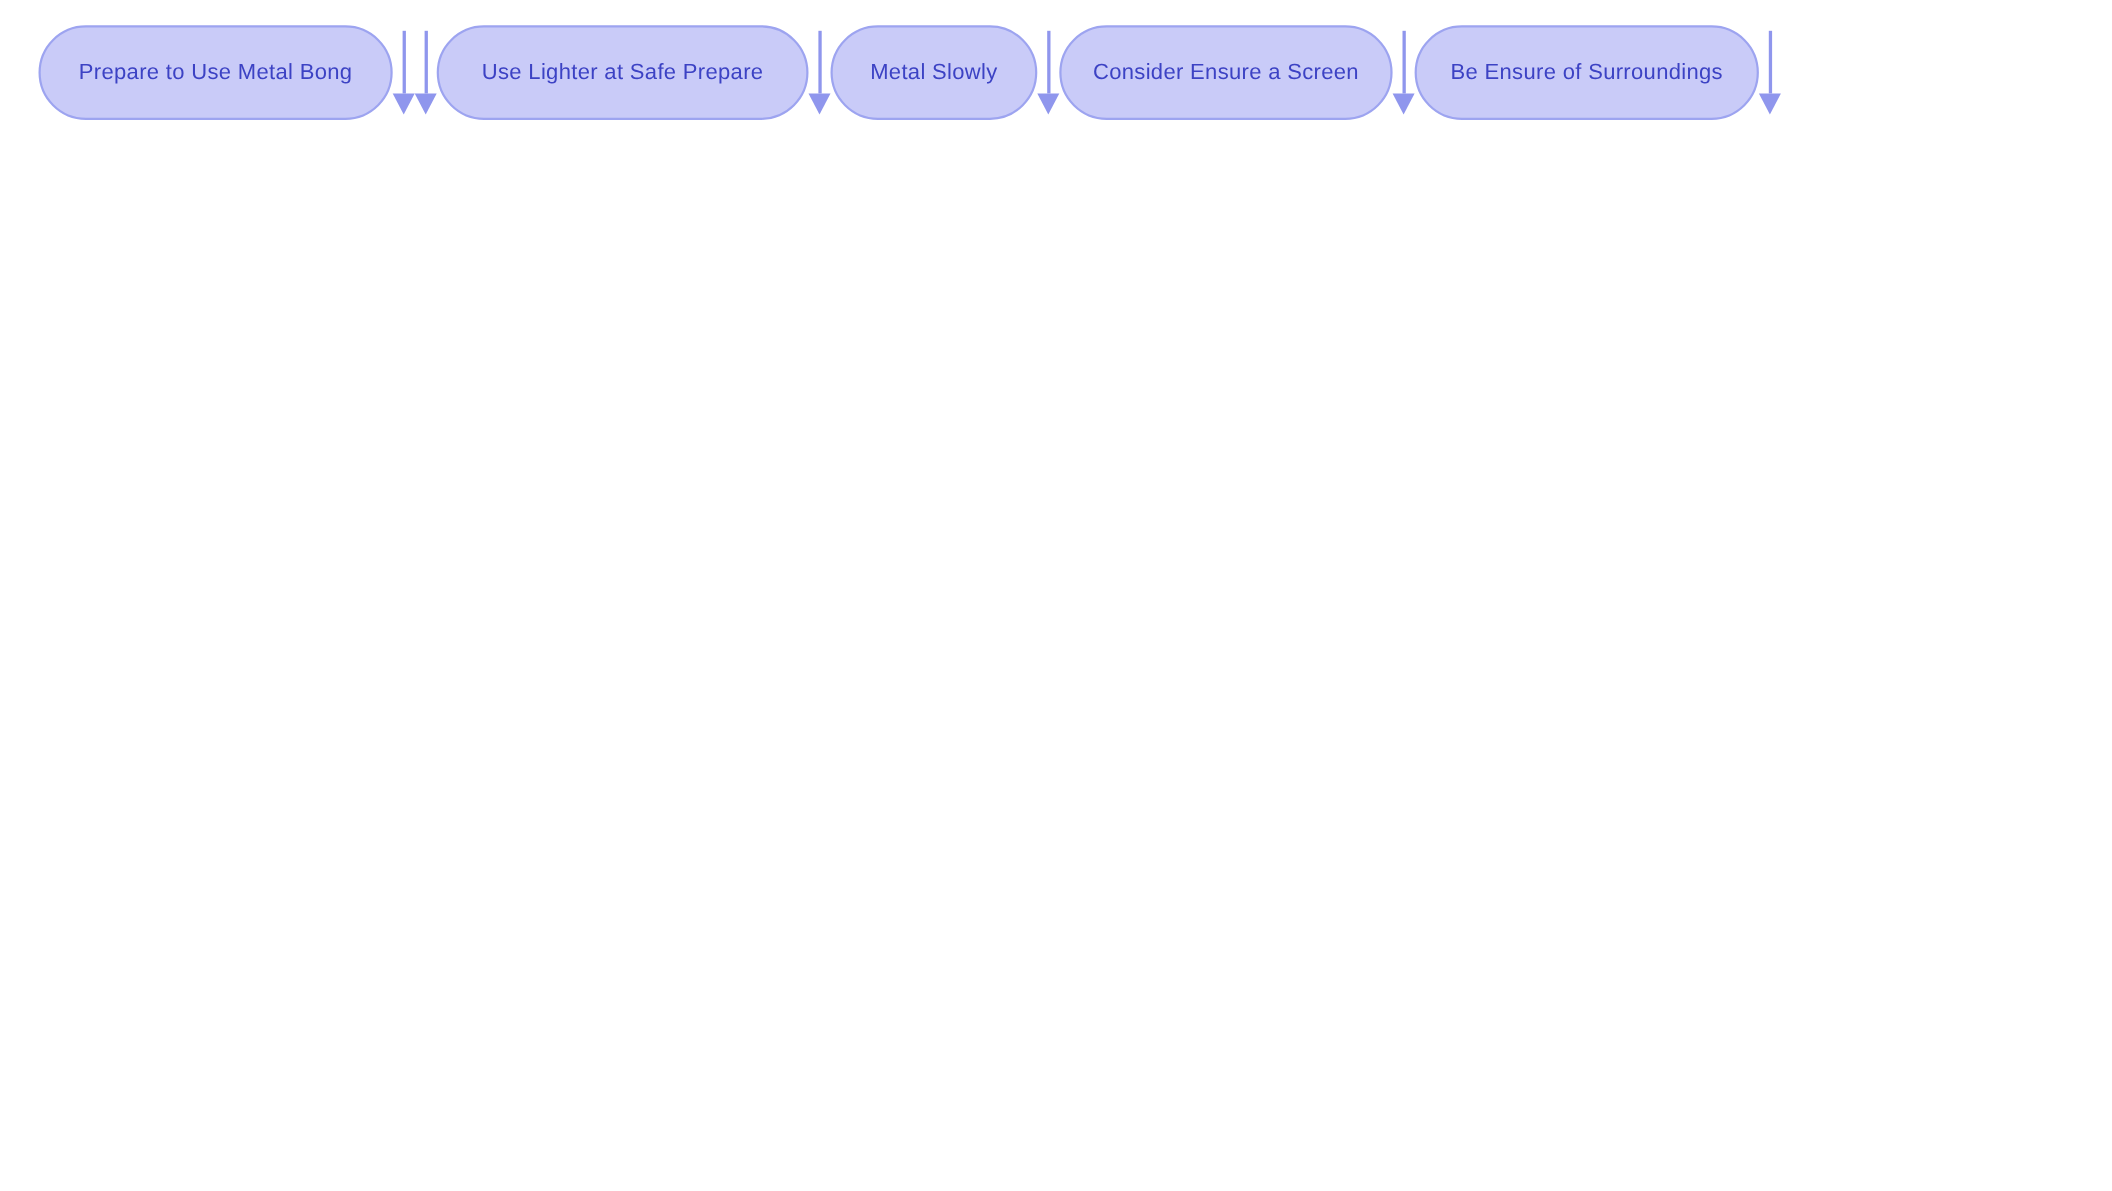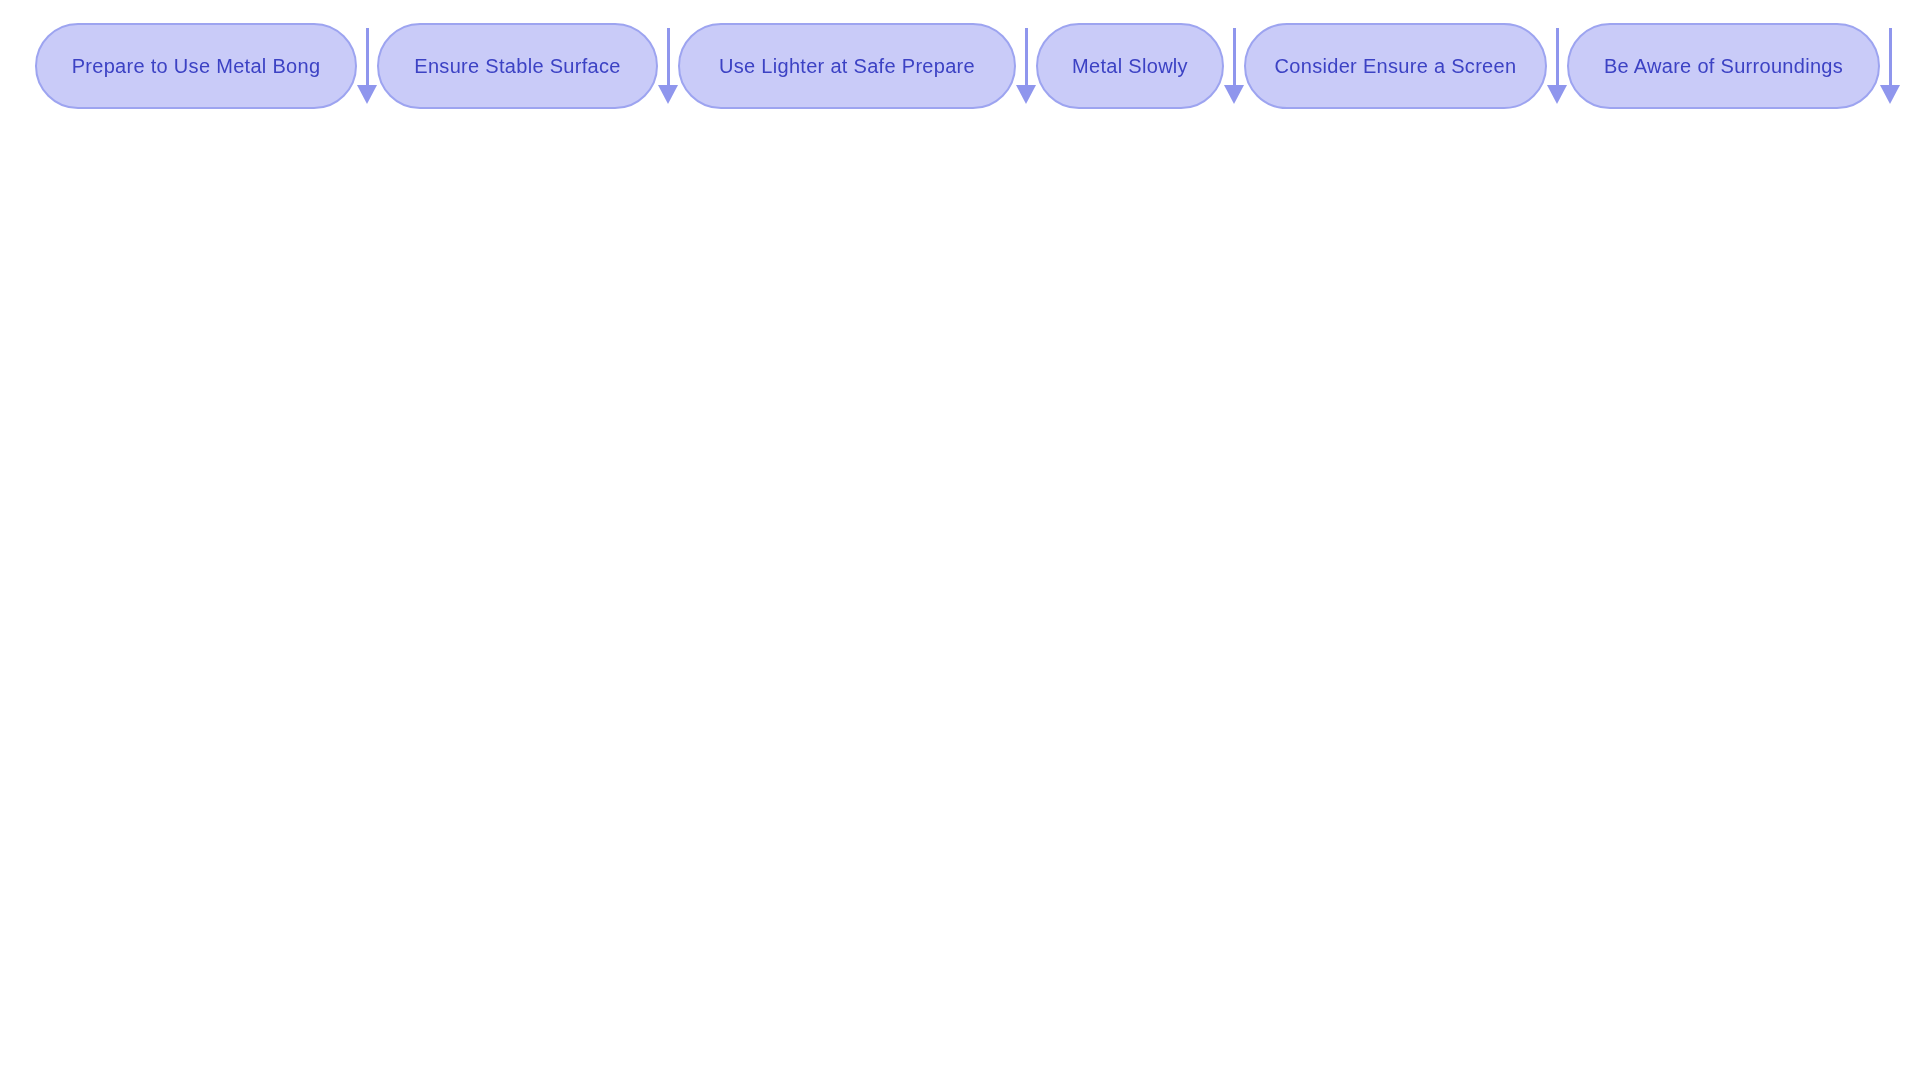--- a/index.html
+++ b/index.html
@@ -70,23 +70,20 @@
 
     <div class="node" style="width:322px">
       <span class="node-label">Prepare to Use Metal Bong</span>
     </div>
 
     <div class="connector">
       <div class="line"></div>
       <div class="head"></div>
     </div>
 
-    <div class="node" style="width:281px">
-      <span class="node-label">Ensure Stable Surface</span>
-    </div>
 
     <div class="connector">
       <div class="line"></div>
       <div class="head"></div>
     </div>
 
     <div class="node" style="width:338px">
       <span class="node-label">Use Lighter at Safe Prepare</span>
     </div>
 
@@ -107,21 +104,21 @@
     <div class="node" style="width:303px">
       <span class="node-label">Consider Ensure a Screen</span>
     </div>
 
     <div class="connector">
       <div class="line"></div>
       <div class="head"></div>
     </div>
 
     <div class="node" style="width:313px">
-      <span class="node-label">Be Aware of Surroundings</span>
+      <span class="node-label">Be Ensure of Surroundings</span>
     </div>
 
     <div class="connector">
       <div class="line"></div>
       <div class="head"></div>
     </div>
 
 
   </div>
 </div>

